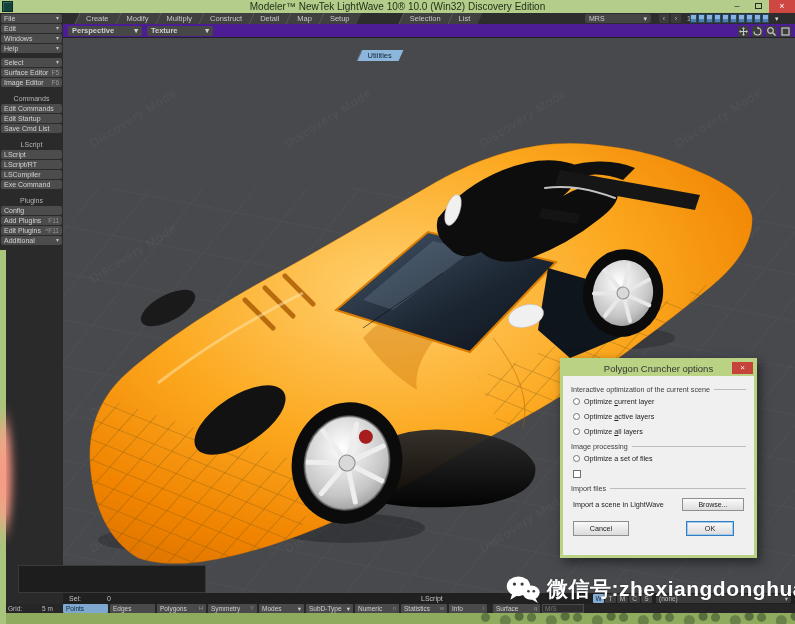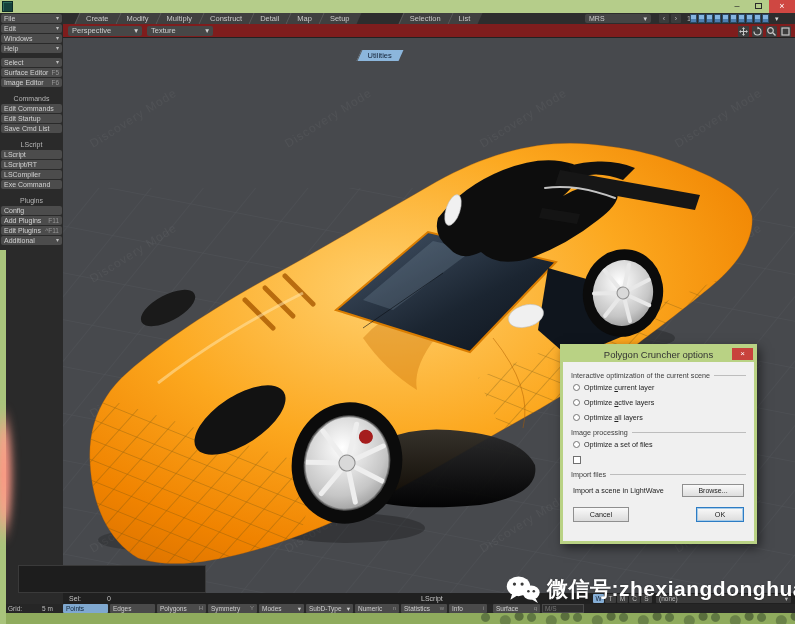--- a/index.html
+++ b/index.html
@@ -51,21 +51,21 @@
   .pager { position:absolute; left:596px; top:1px; display:flex; gap:2px;
            font-size:7px; line-height:9px; color:#bdbdbd; }
   .pager .pbtn { width:10px; height:9px; background:#3c3c3c; text-align:center; border-radius:1px;}
   .pager .pnum { width:12px; text-align:center; }
   .layerboxes { position:absolute; left:627px; top:1px; display:flex; gap:1px; }
   .lbox { width:7px; height:9px; border:1px solid #2c4a66;
           background:linear-gradient(#85b5e2 50%, #4d7fb0 50%); }
   .layer-arr { position:absolute; left:712px; top:1px; font-size:7px; color:#d8d8d8; line-height:9px;}
 
   .toolrow2 { position:absolute; left:63px; top:24px; width:732px; height:14px;
-              background:#7f1d1d; border-bottom:1px solid #222; z-index:10; }
+              background:#4c1d95; border-bottom:1px solid #222; z-index:10;font-weight:bold; }
   .drop { position:absolute; top:2px; height:10px; background:#474747; border-radius:2px;
           font-size:7.5px; line-height:10px; color:#d0d0d0; padding:0 4px;
           display:flex; justify-content:space-between; align-items:center; }
   .d-view { left:5px; width:74px; }
   .d-shade { left:84px; width:66px; }
   .navicons { position:absolute; right:4px; top:2px; display:flex; gap:3px; }
   .navicons svg { width:11px; height:11px; background:#3d3d3d; border-radius:1px; }
 
   
   .sidebar { position:absolute; left:0; top:13px; width:63px; height:591px;
@@ -103,58 +103,59 @@
              background:#262626; z-index:10; font-size:6.5px; color:#bdbdbd; }
   .gbtn { position:absolute; top:0; height:9px; background:#4a4a4a; border-radius:1px;
           line-height:9px; padding:0 3px; color:#cfcfcf; display:flex;
           justify-content:space-between; align-items:center; white-space:nowrap; }
   .gbtn .sc { color:#8f8f8f; font-size:6px; margin-left:3px; }
   .gbtn.active { background:#7fa8d0; color:#102437; }
   .gfield { position:absolute; top:0; height:9px; background:#2e2e2e; border:1px solid #4a4a4a;
             color:#777; font-size:6.5px; padding:0 2px; line-height:7px; }
 
   
-  .dialog { position:absolute; left:560px; top:344px; width:197px; height:200px;
+  .dialog { position:absolute; left:560px; top:358px; width:197px; height:200px;
             border:3px solid #b9d284; background:#f0f0f0; z-index:30;
             box-shadow:3px 4px 10px rgba(0,0,0,.5); font-size:7.2px; color:#222; }
   .dlg-title { position:relative; height:15px; background:#b9d284; text-align:center;
                font-size:9.5px; line-height:15px; color:#333; }
   .dlg-close { position:absolute; right:1px; top:1px; width:21px; height:12px;
                background:#c8423c; color:#fff; font-size:8px; line-height:12px;
                text-align:center; }
   .dlg-body { padding:5px 8px 4px 8px; }
   .grp { display:flex; align-items:center; margin:4px 0 3px 0; color:#3c3c3c; white-space:nowrap;}
   .grp::after { content:''; flex:1; border-top:1px solid #bdbdbd; margin-left:4px; }
   .row { display:flex; align-items:flex-start; margin:0 0 6px 2px; line-height:1.25; }
   .radio { width:7px; height:7px; border:1px solid #757575; border-radius:50%;
            background:#fff; margin-right:4px; flex:none; margin-top:0.5px; }
   .cbox { width:8px; height:8px; border:1px solid #707070; background:#fff;
           margin-right:4px; flex:none; margin-top:1px; }
   .u { text-decoration:underline; }
   .wraplbl { width:150px; }
   .import-row { display:flex; justify-content:space-between; align-items:center; margin:5px 2px 0 2px;}
   .pbtn2 { width:62px; height:13px; background:linear-gradient(#f9f9f9,#dedede);
            border:1px solid #8f8f8f; font-size:7px; line-height:11px; text-align:center; color:#222;}
-  .dlg-buttons { display:flex; justify-content:space-between; margin:10px 2px 0 2px; }
+  .dlg-buttons { display:flex; justify-content:space-between; margin:10px 12px 0 2px; }
   .btn { height:15px; background:linear-gradient(#f9f9f9,#dcdcdc); border:1px solid #8f8f8f;
          font-size:7.2px; line-height:13px; text-align:center; color:#222; }
   .btn-cancel { width:56px; }
   .btn-ok { width:48px; border:1px solid #2d7cc4; box-shadow:inset 0 0 0 1px #a6cbe8; }
 
   
   .wechat { position:absolute; left:505px; top:574px; display:flex; align-items:center;
             gap:6px; z-index:40; }
   .wechat .wtxt { font-size:21px; font-weight:bold; color:#ffffff; letter-spacing:.5px;
                   text-shadow:0 0 2px rgba(0,0,0,.4); white-space:nowrap; }
 </style>
 </head>
 <body>
 
 <div class="titlebar">
   <div class="app-icon"></div>
+  <div class="title-text">Modeler™ NewTek LightWave 10® 10.0 (Win32) Discovery Edition</div>
   <div class="winbtn btn-min">–</div>
   <div class="winbtn btn-max"><i></i></div>
   <div class="winbtn btn-close">×</div>
 </div>
 
 <div class="tabrow">
   <div class="tabs">
     <div class="tab">Create</div>
     <div class="tab">Modify</div>
     <div class="tab">Multiply</div>

